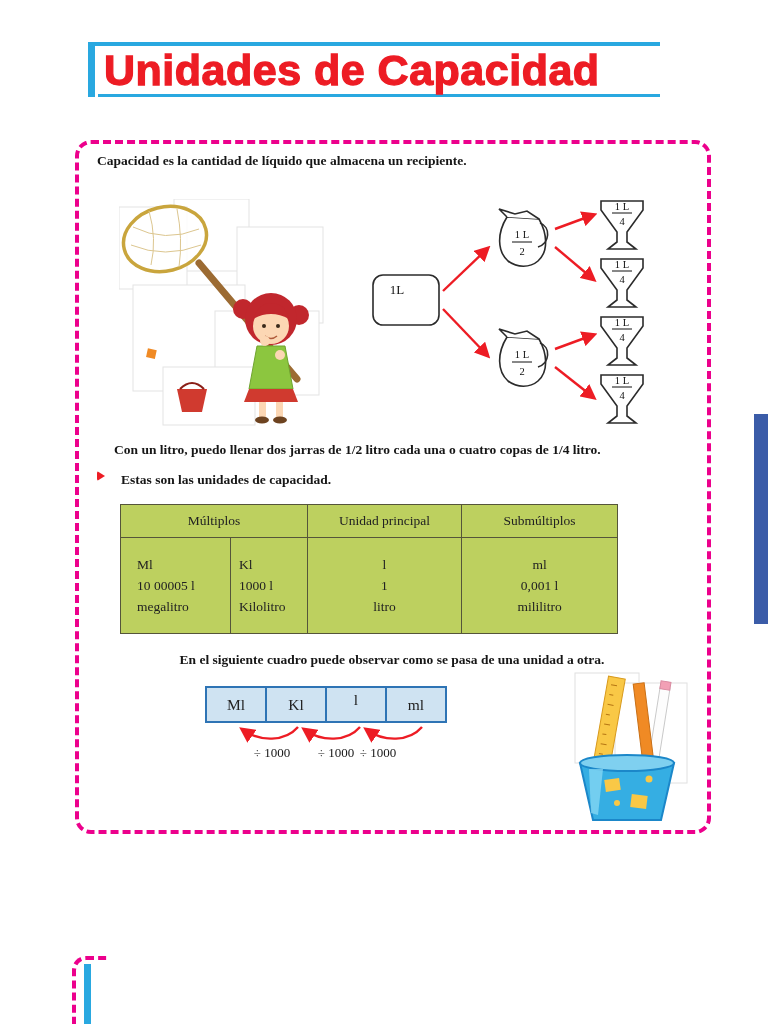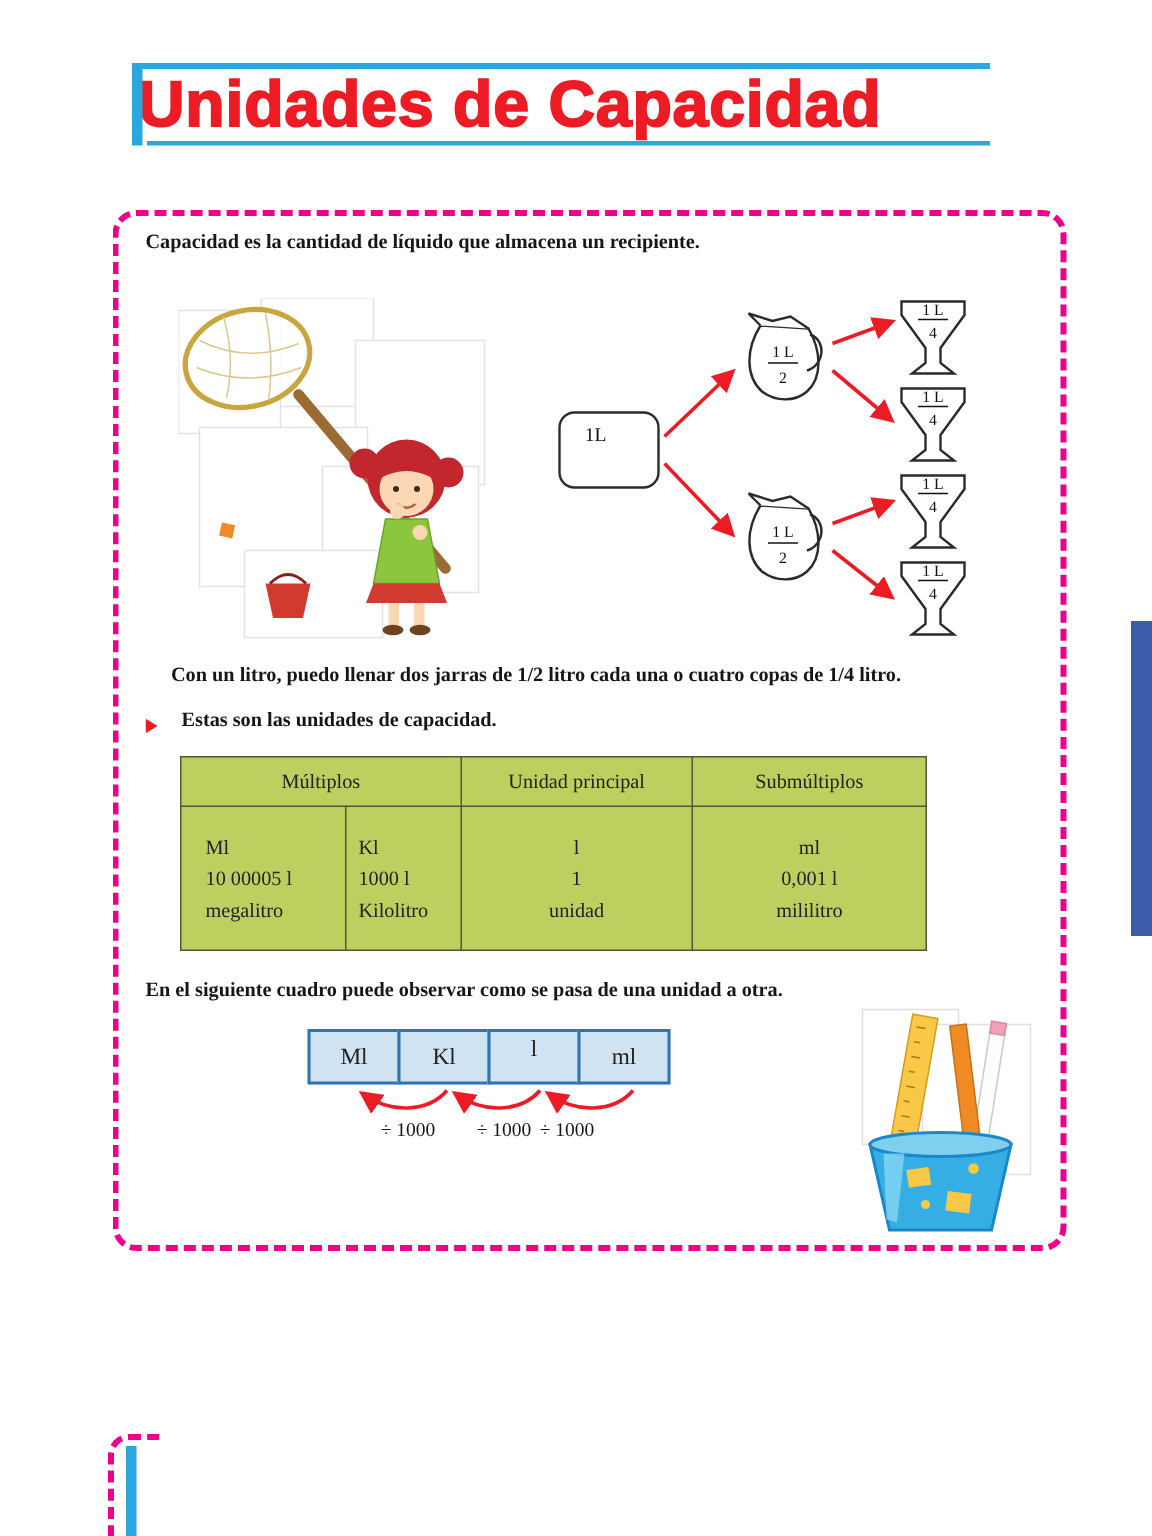--- a/index.html
+++ b/index.html
@@ -15,41 +15,41 @@
   
   .title-block { position:absolute; left:88px; top:42px; width:572px; border-top:4px solid var(--line-cyan,#29a8e0); }
   .title-left-bar { position:absolute; left:0; top:0; width:7px; height:100%; background:var(--line-cyan,#29a8e0); }
   .page-title {
     font-family:"Liberation Sans", sans-serif;
     font-weight:700;
     -webkit-text-stroke:1.3px var(--title-red,#ed1c24);
     color:var(--title-red,#ed1c24);
     font-size:43px;
     line-height:1.12;
-    padding-left:4px;
+    padding-left:16px;
     letter-spacing:0.5px;
     white-space:nowrap;
   }
   .title-underline { height:3px; background:var(--line-cyan,#29a8e0); margin-left:10px; }
 
   
   .content-box {
     position:absolute; left:75px; top:140px; width:636px; height:694px;
     border:4px dashed var(--border-pink,#ec008c);
     border-radius:16px;
   }
   .content-box > * { position:absolute; }
 
   .para { font-size:13.5px; line-height:1.3; color:#161616;font-weight:bold; }
   .intro { left:18px; top:8px; width:575px; }
   .sentence-liter { left:35px; top:297px; width:590px; }
-  .bullet-line { left:18px; top:327px; width:560px; display:flex; align-items:flex-end; }
+  .bullet-line { left:18px; top:327px; width:560px; display:flex; align-items:flex-start; }
   .bullet-tri { width:0; height:0; border-left:8px solid var(--title-red,#ed1c24);
     border-top:5px solid transparent; border-bottom:5px solid transparent; margin-right:16px; border-radius:2px; }
-  .sentence-conv { left:18px; top:507px; width:590px; }
+  .sentence-conv { left:18px; top:507px; width:590px;text-align:center; }
 
   
   .units-table { left:41px; top:360px; width:498px; border-collapse:collapse;
     background:var(--table-green,#bdd05f); font-size:13.5px; color:#222; }
   .units-table th, .units-table td { border:1px solid #55553a; }
   .units-table th { font-weight:normal; height:33px; text-align:center; }
   .units-table td { height:96px; vertical-align:middle; padding:6px 0; }
   .units-table td.al { text-align:left; }
   .units-table td.al .uline { padding-left:16px; }
   .units-table td.al2 .uline { padding-left:8px; }
@@ -231,21 +231,21 @@
           <div class="uline">megalitro</div>
         </td>
         <td class="al al2">
           <div class="uline">Kl</div>
           <div class="uline">1000 l</div>
           <div class="uline">Kilolitro</div>
         </td>
         <td class="ct">
           <div class="uline">l</div>
           <div class="uline">1</div>
-          <div class="uline">unidad</div>
+          <div class="uline">litro</div>
         </td>
         <td class="ct">
           <div class="uline">ml</div>
           <div class="uline">0,001 l</div>
           <div class="uline">mililitro</div>
         </td>
       </tr>
     </tbody>
   </table>
 

